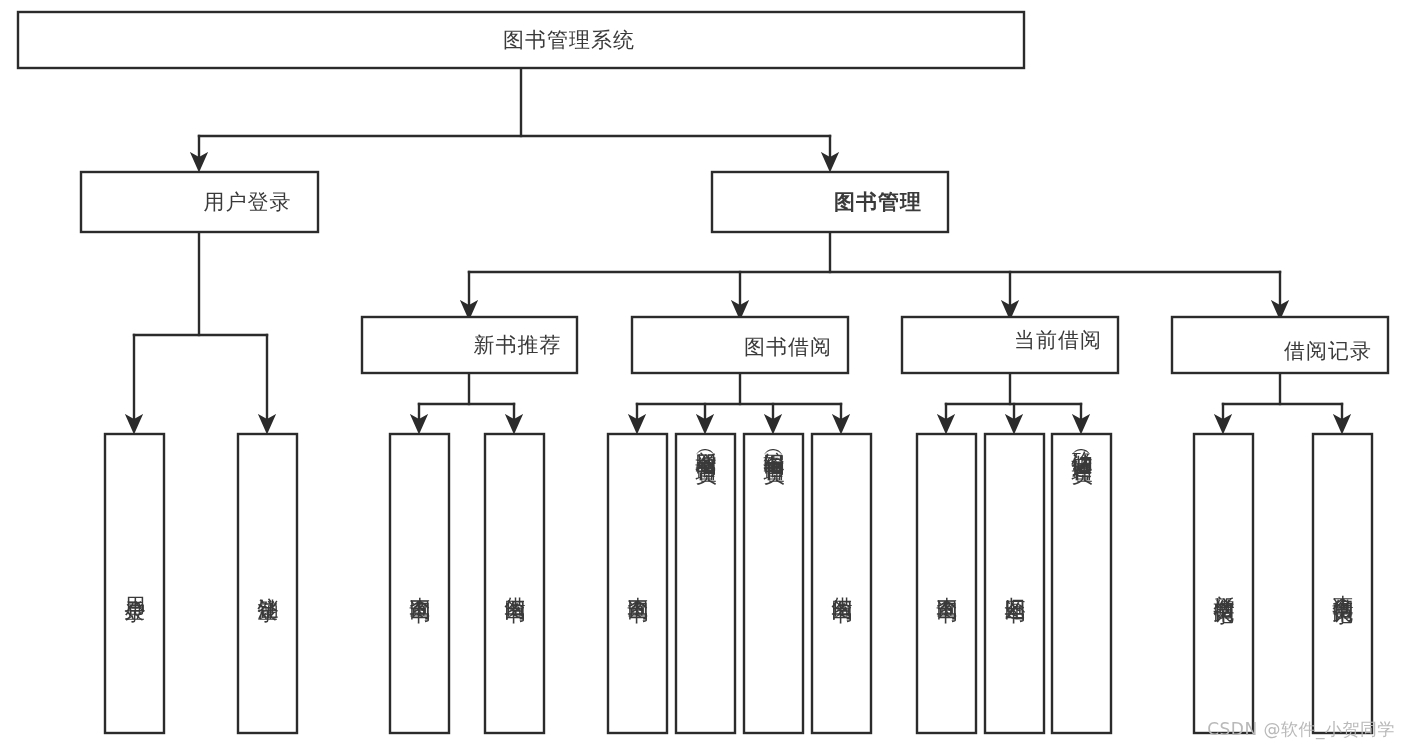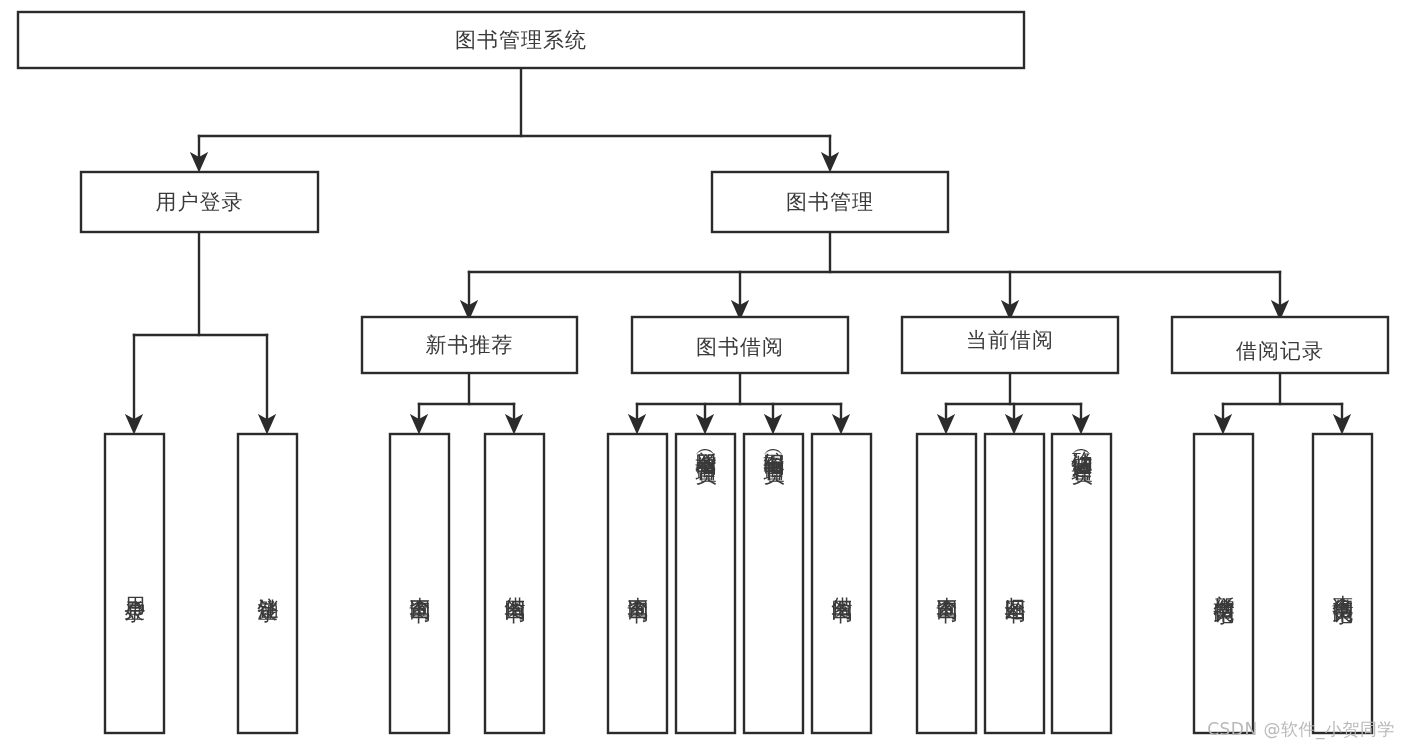--- a/index.html
+++ b/index.html
@@ -53,20 +53,21 @@
     line-height: 1;
     white-space: nowrap;
     font-family: "DejaVu Sans", "Liberation Sans", sans-serif;
   }
   .hlabel-wrap {
     position: absolute;
     display: flex;
     align-items: center;
     justify-content: center;
     pointer-events: none;
+    padding-left: 48px;
   }
   .hlabel-text {
     font-size: 21px;
     color: #3a3a3a;
     letter-spacing: 1px;
     white-space: nowrap;
     font-family: "DejaVu Sans", "Liberation Sans", sans-serif;
   }
   #watermark {
     position: absolute;
@@ -175,21 +176,21 @@
     <rect class="node-rect" x="1313" y="434" width="59" height="299"></rect>
   </svg>
 
   <div class="hlabel-wrap" style="left:18px; top:12px; width:1006px; height:56px;">
     <span class="hlabel-text">图书管理系统</span>
   </div>
 
   <div class="hlabel-wrap" style="left:81px; top:172px; width:237px; height:60px;">
     <span class="hlabel-text">用户登录</span>
   </div>
-  <div class="hlabel-wrap" style="left:712px; top:172px; width:236px; height:60px;">
+  <div class="hlabel-wrap" style="left:712px; top:172px; width:236px; height:60px;font-weight:bold;">
     <span class="hlabel-text">图书管理</span>
   </div>
 
   <div class="hlabel-wrap" style="left:362px; top:317px; width:215px; height:56px;text-align:right;">
     <span class="hlabel-text">新书推荐</span>
   </div>
   <div class="hlabel-wrap" style="left:632px; top:317px; width:216px; height:60px;">
     <span class="hlabel-text">图书借阅</span>
   </div>
   <div class="hlabel-wrap" style="left:902px; top:317px; width:216px; height:46px;">

